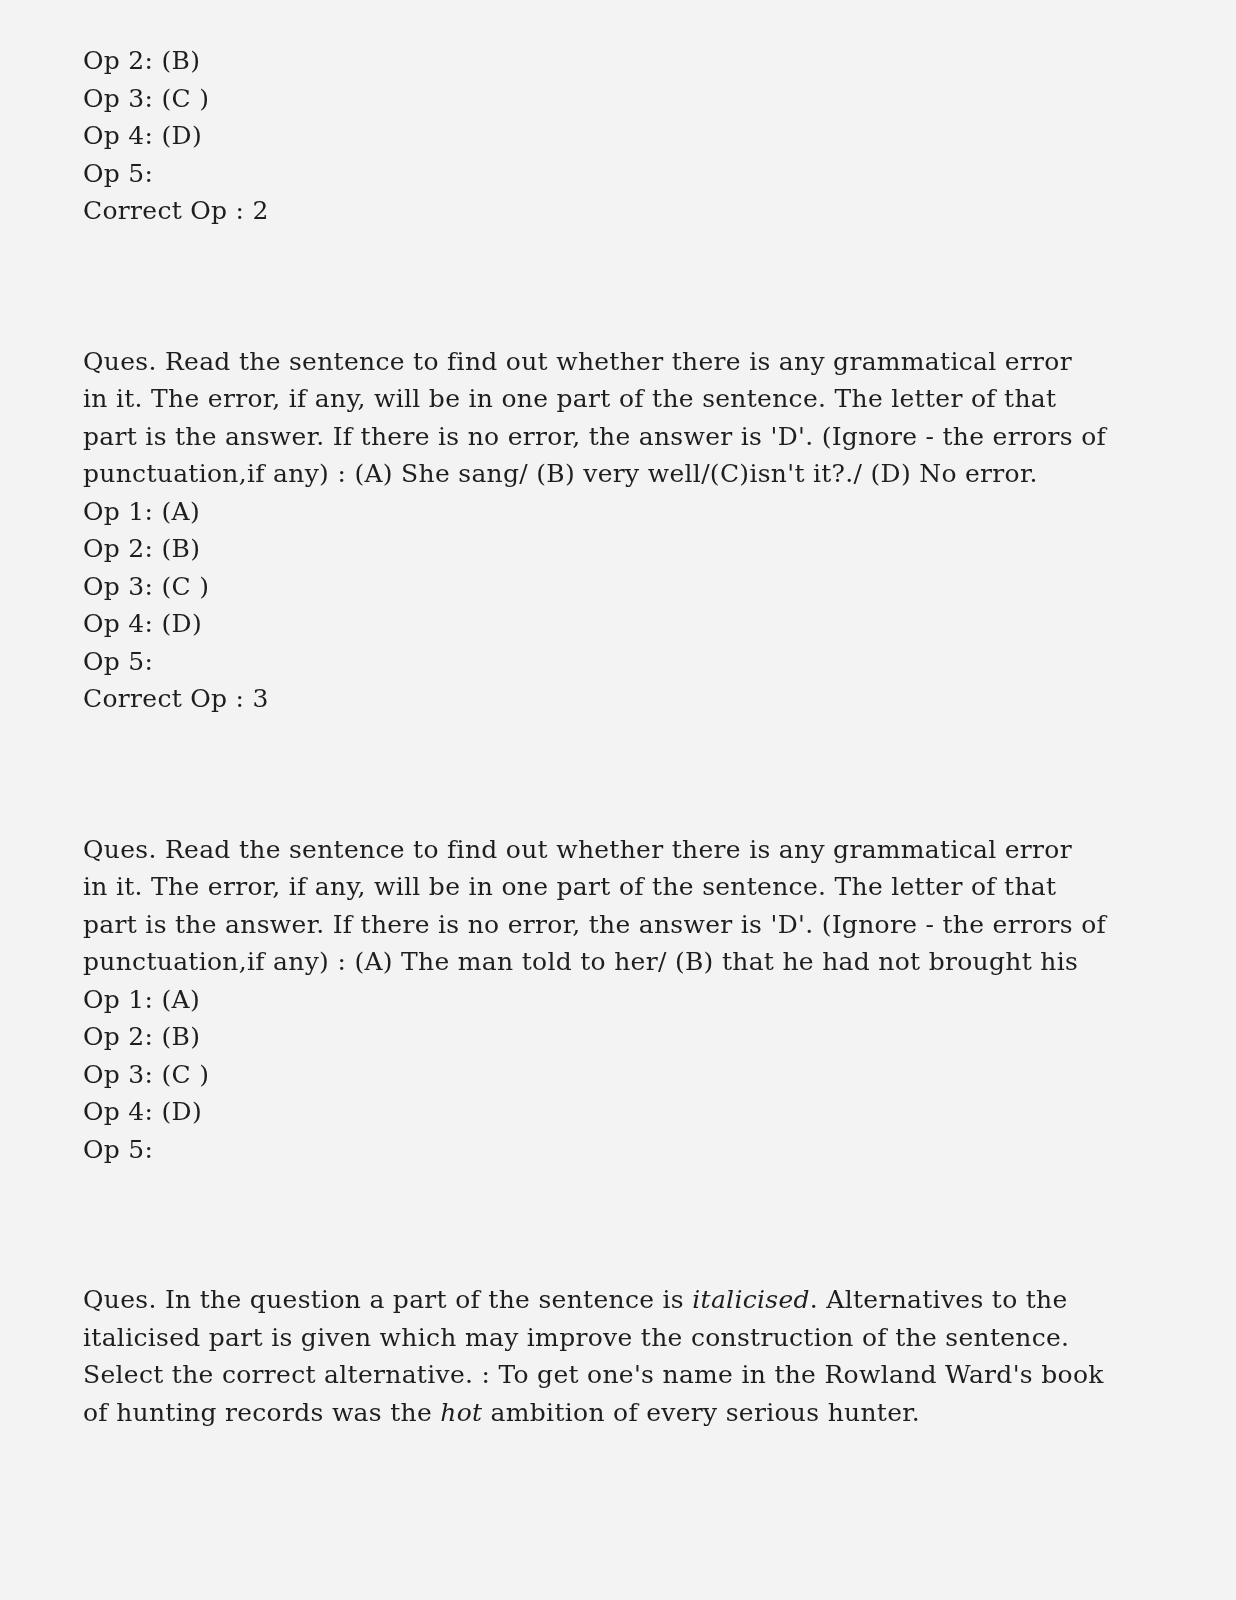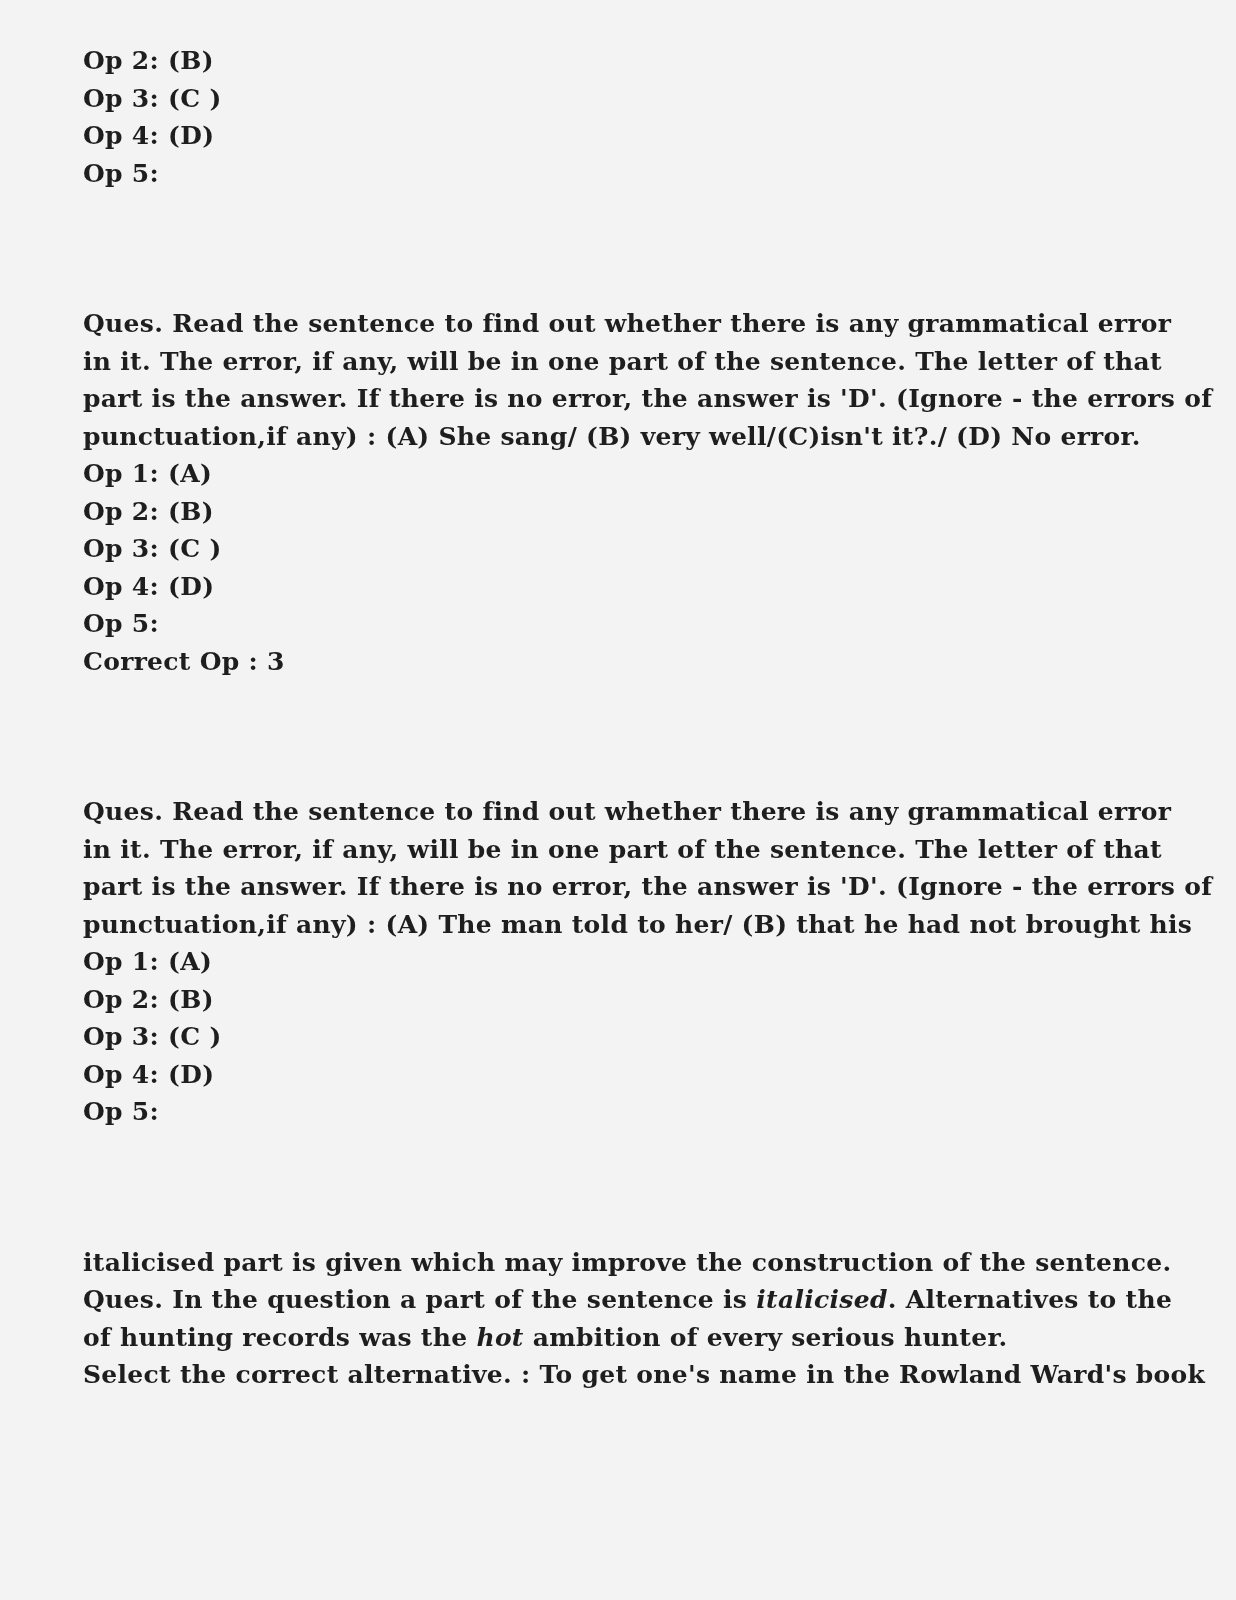--- a/index.html
+++ b/index.html
@@ -16,37 +16,38 @@
       color: #1e1e1e;
     }
     .page {
       position: absolute;
       left: 83px;
       top: 42px;
       width: 1090px;
       font-size: 25px;
       line-height: 37.5px;
       letter-spacing: 0.3px;
-      font-weight: 700;
+      font-weight: 400;
     }
     .line { display: block; white-space: nowrap; }
     .block { display: block; }
     .gap-after-answer { height: 113px; }
     em { font-style: italic; }
   </style>
 </head>
 <body>
 
 <div class="page">
 
   <div class="block">
     <span class="line">Op 2: (B)</span>
     <span class="line">Op 3: (C )</span>
     <span class="line">Op 4: (D)</span>
     <span class="line">Op 5:</span>
+    <span class="line">Correct Op : 2</span>
   </div>
 
   <div class="gap-after-answer"></div>
 
   <div class="block">
     <span class="line">Ques. Read the sentence to find out whether there is any grammatical error</span>
     <span class="line">in it. The error, if any, will be in one part of the sentence. The letter of that</span>
     <span class="line">part is the answer. If there is no error, the answer is 'D'. (Ignore - the errors of</span>
     <span class="line">punctuation,if any) : (A) She sang/ (B) very well/(C)isn't it?./ (D) No error.</span>
     <span class="line">Op 1: (A)</span>
@@ -67,19 +68,19 @@
     <span class="line">Op 1: (A)</span>
     <span class="line">Op 2: (B)</span>
     <span class="line">Op 3: (C )</span>
     <span class="line">Op 4: (D)</span>
     <span class="line">Op 5:</span>
   </div>
 
   <div class="gap-after-answer"></div>
 
   <div class="block">
+    <span class="line"><span>Ques. In the question a part of the sentence is </span><em>italicised</em><span>. Alternatives to the</span></span>
     <span class="line">italicised part is given which may improve the construction of the sentence.</span>
-    <span class="line"><span>Ques. In the question a part of the sentence is </span><em>italicised</em><span>. Alternatives to the</span></span>
+    <span class="line">Select the correct alternative. : To get one's name in the Rowland Ward's book</span>
     <span class="line"><span>of hunting records was the </span><em>hot</em><span> ambition of every serious hunter.</span></span>
-    <span class="line">Select the correct alternative. : To get one's name in the Rowland Ward's book</span>
   </div>
 
 </div>
 
 </body></html>

